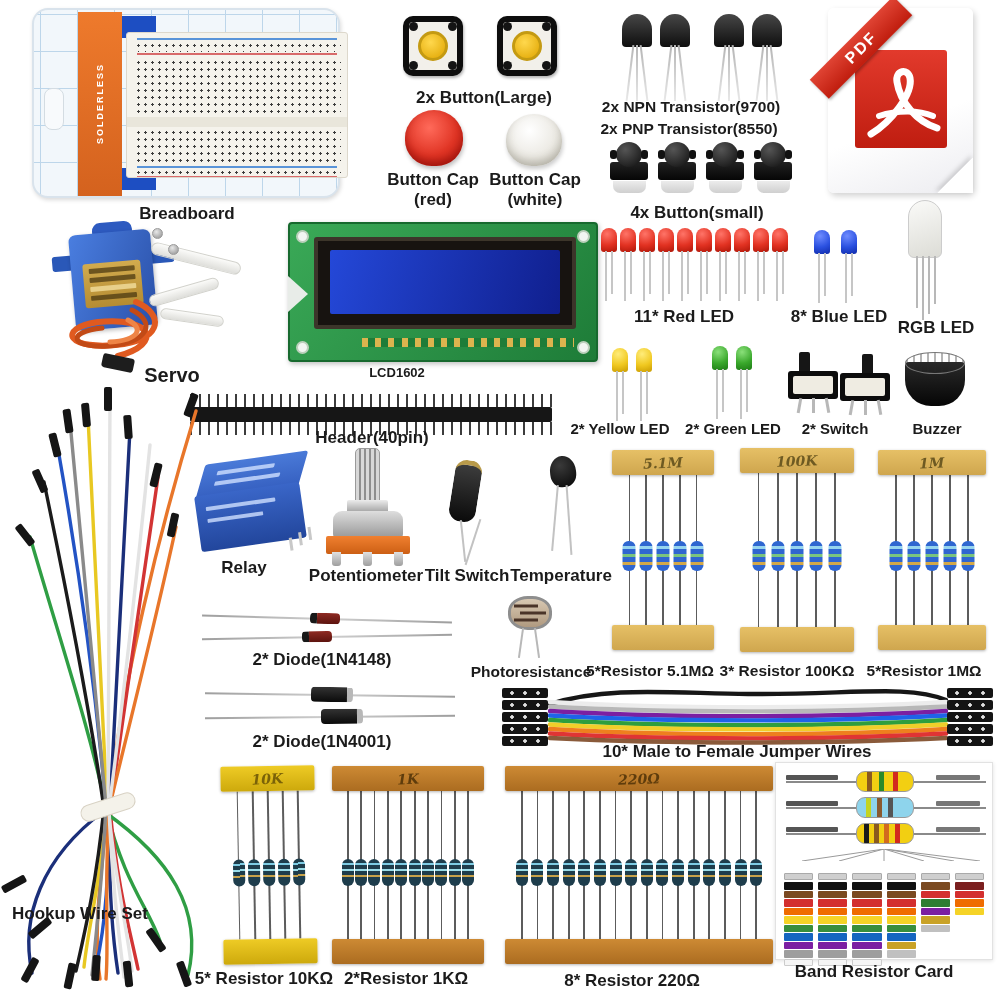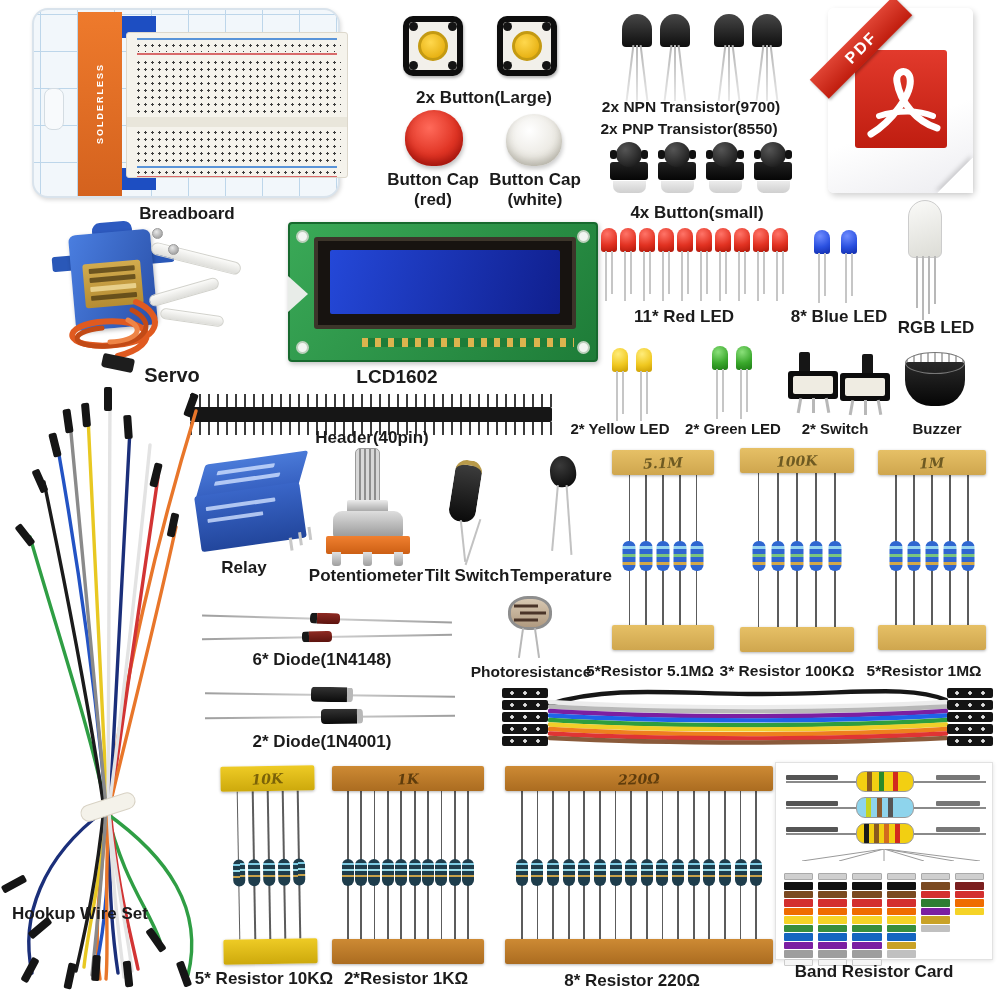--- a/index.html
+++ b/index.html
@@ -297,21 +297,21 @@
     <i class="hole" style="left:6px;top:6px"></i>
       <i class="hole" style="right:6px;top:6px"></i>
     <i class="hole" style="left:6px;bottom:6px"></i>
       <i class="hole" style="right:6px;bottom:6px"></i>
     <div class="notch"></div>
     <div class="bezel">
         <div class="screen"></div>
       </div>
     <div class="pins"></div>
   </div>
-  <div class="lbl" style="left:397px;top:366px;font-size:19px">LCD1602</div>
+  <div class="lbl" style="left:397px;top:366px;font-size:13px">LCD1602</div>
 
   <div>
     <div class="led red" style="left:601px;top:228px">
         <i class="bulb"></i>
         <i class="lgL"></i>
         <i class="lgR"></i>
       </div>
     <div class="led red" style="left:620px;top:228px">
         <i class="bulb"></i>
         <i class="lgL"></i>
@@ -589,21 +589,21 @@
   <div class="lbl sm" style="left:924px;top:662px">5*Resistor 1MΩ</div>
 
   <div>
     <div class="dio" style="left:202px;top:618px;width:250px;transform:rotate(1.6deg)">
         <b class="dbody1" style="left:108px"></b>
       </div>
     <div class="dio" style="left:202px;top:636px;width:250px;transform:rotate(-1deg)">
         <b class="dbody1" style="left:100px"></b>
       </div>
   </div>
-  <div class="lbl" style="left:322px;top:650px">6* Diode(1N4148)</div>
+  <div class="lbl" style="left:322px;top:650px">2* Diode(1N4148)</div>
 
   <div class="photo">
     <i class="head"></i>
     <svg style="position:absolute;left:6px;top:5px" width="36" height="24" viewBox="0 0 36 24">
       <path d="M2 5 H26 M8 12 H34 M2 19 H26" stroke="#4a3428" stroke-width="3" fill="none"></path>
     </svg>
     <i class="pl a"></i>
       <i class="pl b"></i>
   </div>
   <div class="lbl sm" style="left:531px;top:663px">Photoresistance</div>
@@ -639,20 +639,21 @@
       <path d="M2 52 C120 58 280 58 398 52" stroke="#8a5a3a"></path>
     </g>
   </svg>
   <div class="mfconn" style="left:947px;top:688px">
     <i class="row"></i>
       <i class="row"></i>
       <i class="row"></i>
       <i class="row"></i>
       <i class="row"></i>
   </div>
+  <div class="lbl" style="left:737px;top:742px">10* Male to Female Jumper Wires</div>
 
   <div class="rpack yellow darkbody" style="left:222px;top:766px;width:94px;height:198px;transform:rotate(-1deg)">
     <div class="rstrip">
         <span>10K</span>
       </div>
     <div class="rwires">
         <i class="rw">
           <b></b>
         </i>
         <i class="rw">

